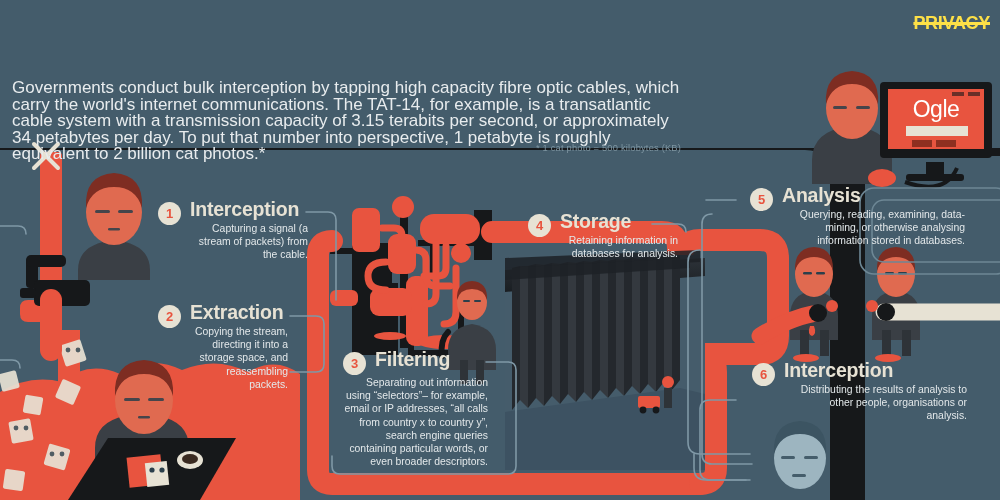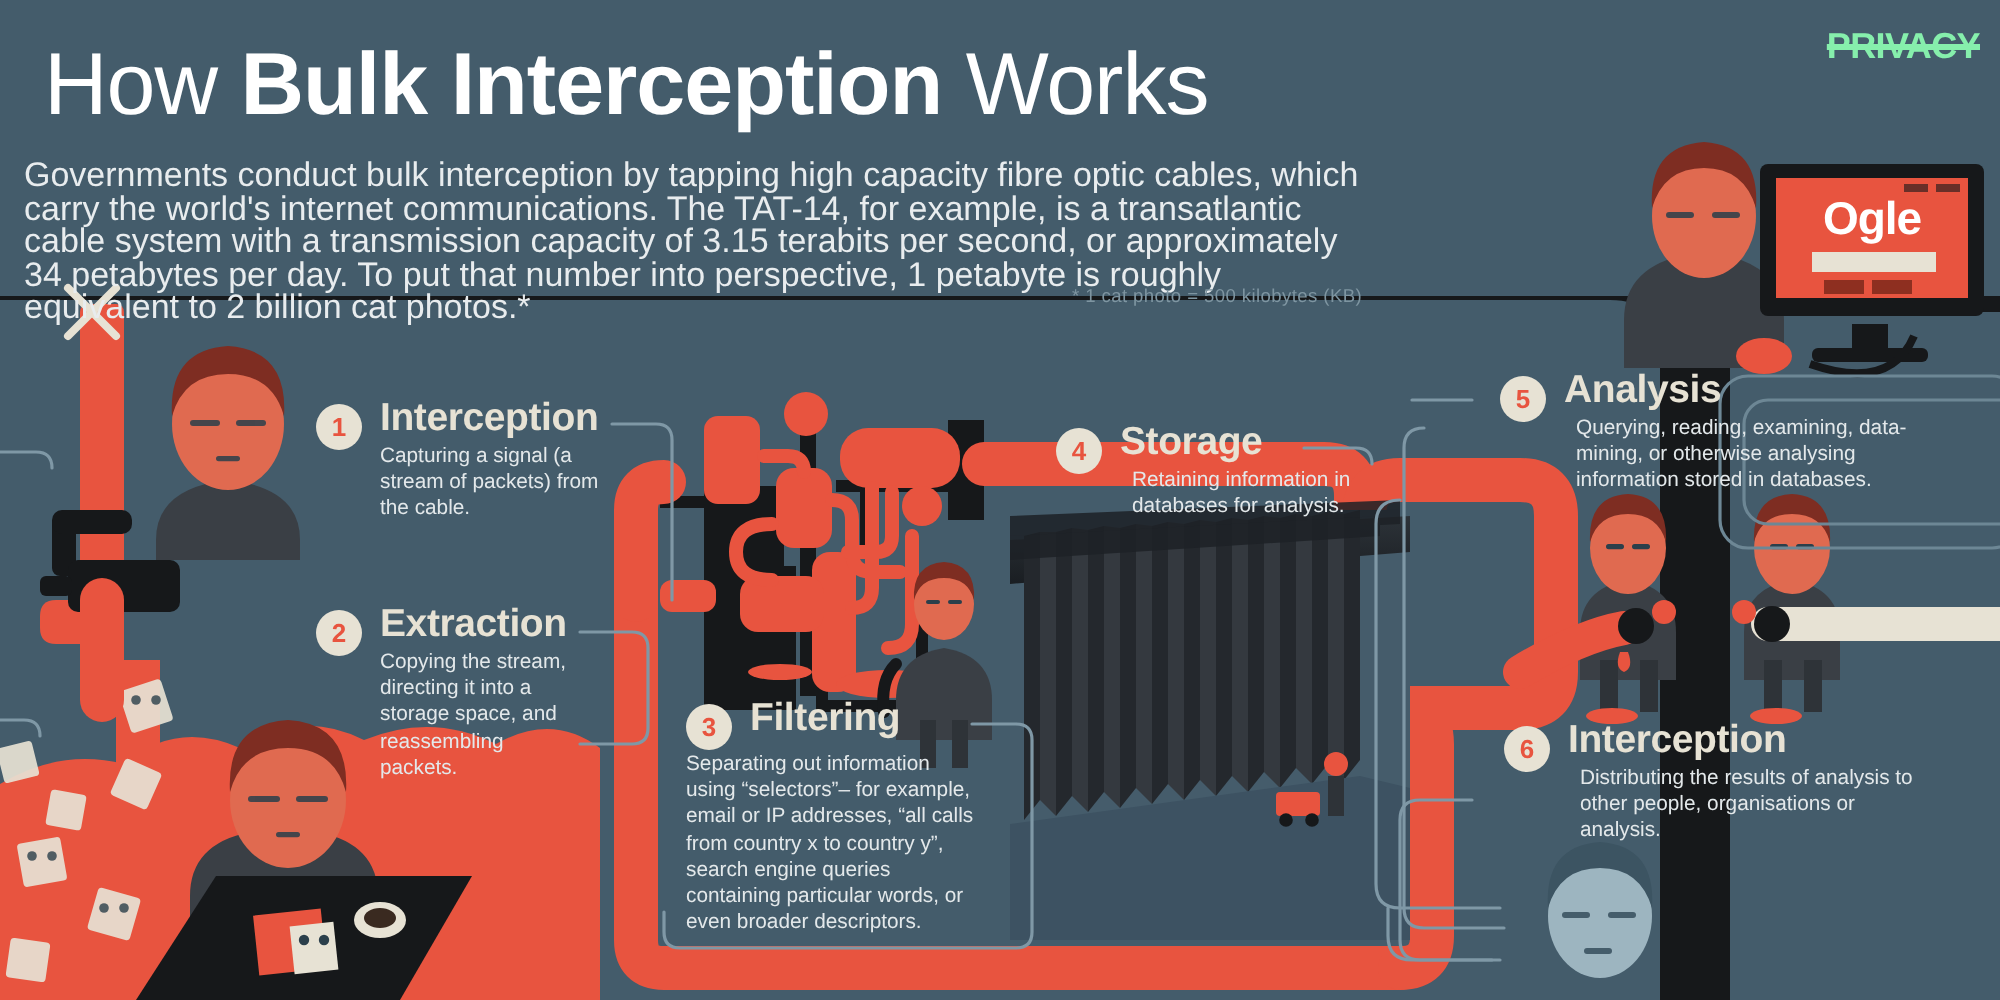--- a/index.html
+++ b/index.html
@@ -25,42 +25,42 @@
   }
   .footnote {
     position:absolute; left:536px; top:143px;
     font-size:9.3px; color:#7e95a1; letter-spacing:.2px;text-align:center;
   }
   .logo {
     position:absolute; right:10px; top:14px;
     text-align:right; line-height:19px;
   }
   .logo span {
-    display:block; color:#86efac; font-weight:700;
+    display:block; color:#fde047; font-weight:700;
     font-size:18px; letter-spacing:-0.3px;
     text-decoration:line-through; text-decoration-thickness:3px;
   }
 
   
   .step { position:absolute; }
   .badge {
     position:absolute; left:0; top:0;
     width:23px; height:23px; border-radius:50%;
     background:#e7e2d4; color:#e8543f;
     font-size:13px; font-weight:700;
     display:flex; align-items:center; justify-content:center;
   }
   .step-head {
     position:absolute; left:32px; top:-4px;
     font-size:19.5px; font-weight:700; color:#e7e2d4;
     white-space:nowrap; letter-spacing:-0.2px;
   }
   .step-body {
     position:absolute; left:32px; top:20px;
-    font-size:10.4px; line-height:13.2px; color:#e3e8ea;
+    font-size:10.4px; line-height:13.2px; color:#e3e8ea;text-align:right;
   }
   .sub-note {
     position:absolute;
     font-size:10.4px; line-height:13.4px; color:#e3e8ea;
   }
 
   .s1 { left:158px; top:202px; width:150px; }
   .s2 { left:158px; top:305px; width:130px; }
   .s3 { left:343px; top:352px; width:140px; }
   .s4 { left:528px; top:214px; width:150px; }
@@ -385,23 +385,20 @@
       </g>
 
       <g stroke="#6d8795" stroke-width="1.6" fill="none">
         <rect x="860" y="188" width="150" height="86" rx="14"></rect>
         <rect x="872" y="200" width="140" height="62" rx="12"></rect>
       </g>
 
     </g>
   </svg>
 
-  <div class="title">
-    <span>How </span><b>Bulk Interception</b><span> Works</span>
-  </div>
 
   <div class="intro">Governments conduct bulk interception by tapping high capacity fibre optic cables, which carry the world's internet communications. The TAT-14, for example, is a transatlantic cable system with a transmission capacity of 3.15 terabits per second, or approximately 34 petabytes per day. To put that number into perspective, 1 petabyte is roughly equivalent to 2 billion cat photos.*</div>
 
   <div class="footnote">* 1 cat photo = 500 kilobytes (KB)</div>
 
   <div class="logo">
     <span>PRIVACY</span>
   </div>
 
   <div class="step s1">
@@ -435,15 +432,15 @@
   </div>
 
   <div class="step s6">
     <div class="badge">6</div>
     <div class="step-head">Interception</div>
     <div class="step-body">Distributing the results of analysis to other people, organisations or analysis.</div>
   </div>
 
 
   <div style="position:absolute; left:888px; top:96px; width:96px; text-align:center;
-              font-size:23px; color:#ffffff; font-weight:700; letter-spacing:-0.5px;">Ogle</div>
+              font-size:23px; color:#ffffff; font-weight:400; letter-spacing:-0.5px;">Ogle</div>
 
 </div>
 
 </body></html>

